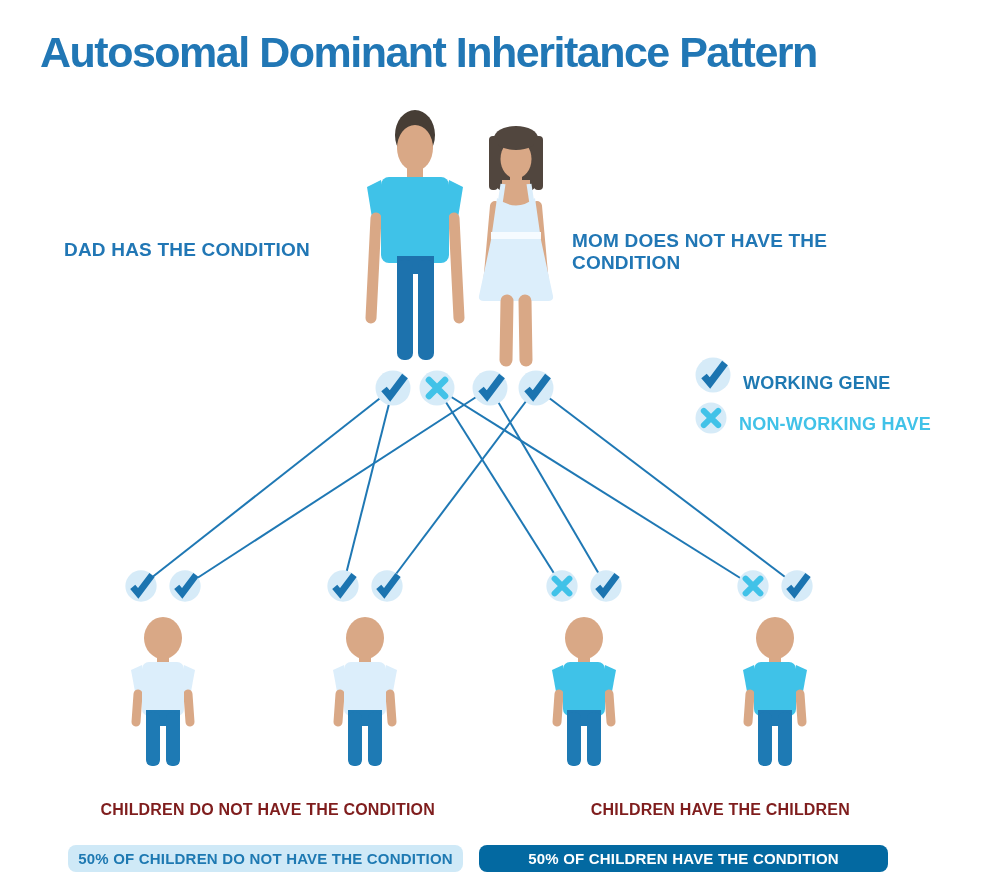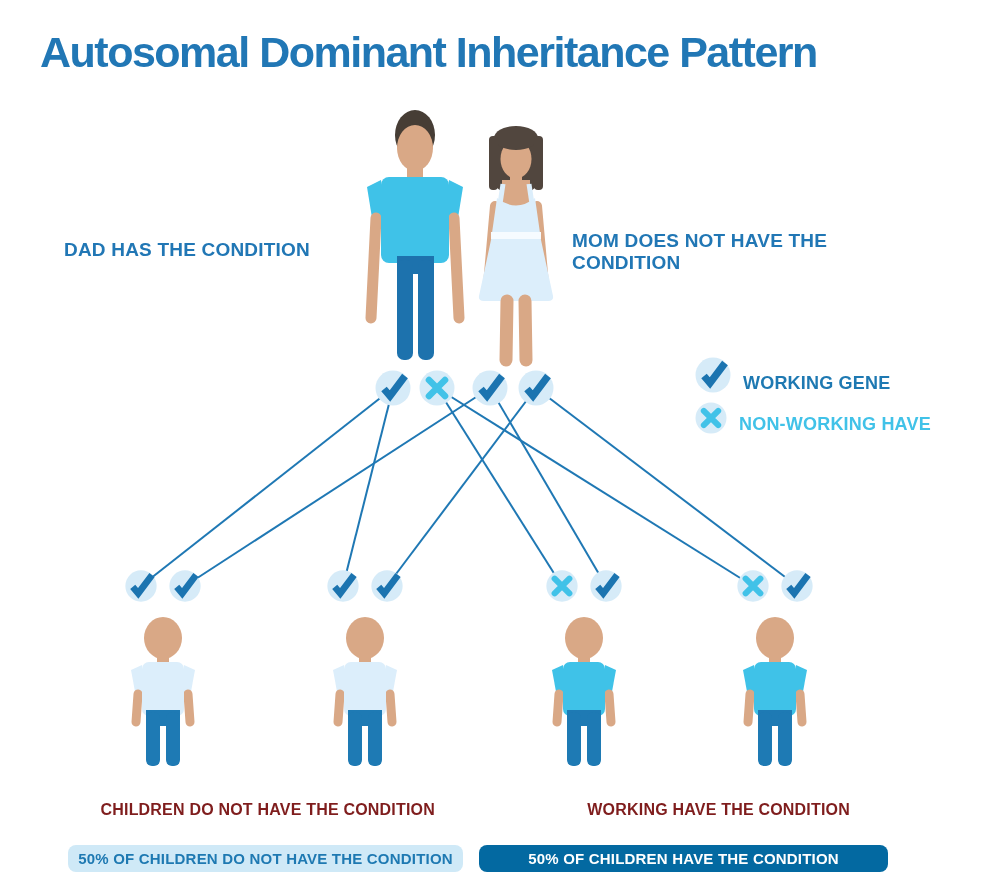--- a/index.html
+++ b/index.html
@@ -184,18 +184,18 @@
     <div class="legend-row">
       <svg width="34" height="34" viewBox="-17 -17 34 34">
         <circle r="15.5" class="gene-circle"></circle>
           <use transform="scale(0.9)" href="#sym-nonworking"></use>
       </svg>
       <span class="legend-label nonworking">NON-WORKING HAVE</span>
     </div>
   </div>
 
   <div id="caption-left" class="abs caption">CHILDREN DO NOT HAVE THE CONDITION</div>
-  <div id="caption-right" class="abs caption">WORKING HAVE THE CONDITION</div>
+  <div id="caption-right" class="abs caption">CHILDREN HAVE THE CHILDREN</div>
 
   <div id="bar-left" class="abs bar">50% OF CHILDREN DO NOT HAVE THE CONDITION</div>
   <div id="bar-right" class="abs bar">50% OF CHILDREN HAVE THE CONDITION</div>
 
 </div>
 
 </body></html>

